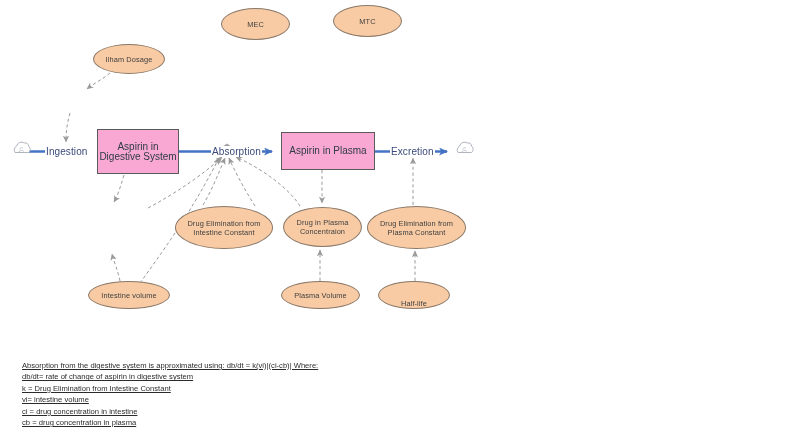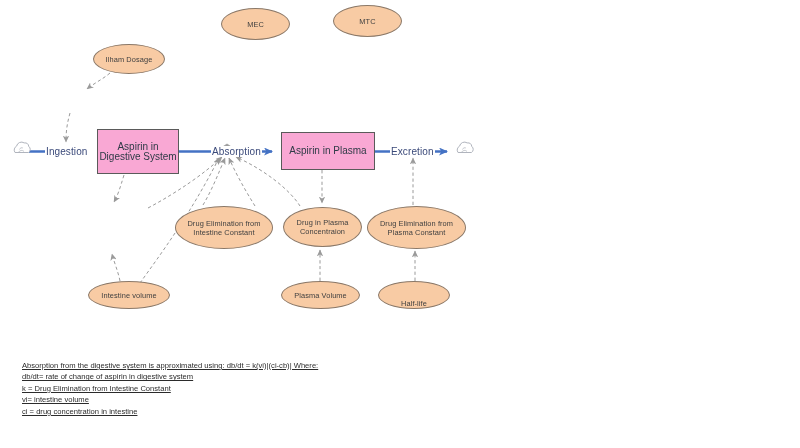--- a/index.html
+++ b/index.html
@@ -245,15 +245,16 @@
     <span class="lbl">Half-life</span>
   </div>
 
 
   <div class="notes" style="left:22px;top:360px;">
     <div>Absorption from the digestive system is approximated using: db/dt = k(vi)|(ci-cb)| Where:</div>
     <div>db/dt= rate of change of aspirin in digestive system</div>
     <div>k = Drug Elimination from Intestine Constant</div>
     <div>vi= intestine volume</div>
     <div>ci = drug concentration in intestine</div>
+    <div>cb = drug concentration in plasma</div>
   </div>
 
 </div>
 
 </body></html>

